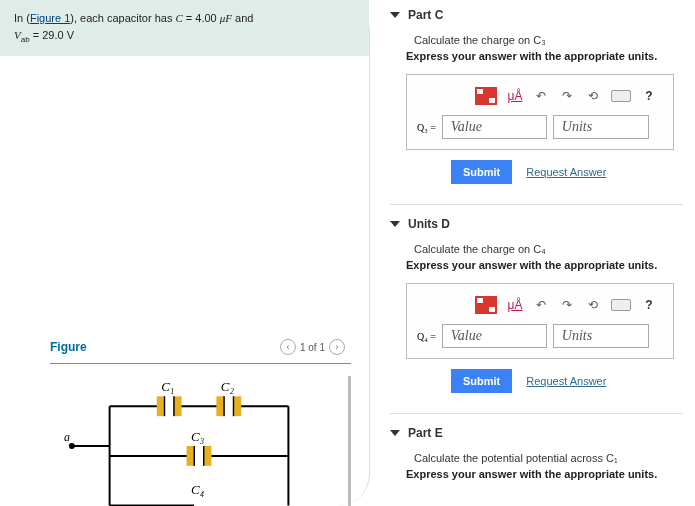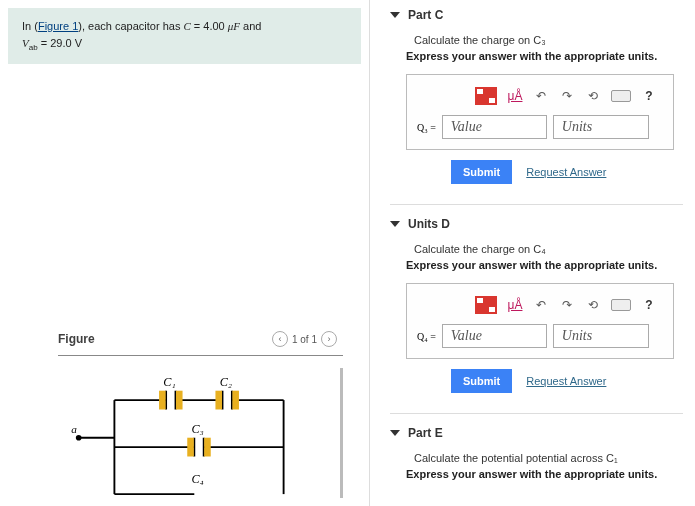--- a/index.html
+++ b/index.html
@@ -7,25 +7,26 @@
       font-family: Arial, Helvetica, sans-serif;
       background: #fff;
       width: 695px;
       height: 506px;
       display: flex;
       font-size: 11px;
       overflow: hidden;
     }
     .left-pane {
       width: 370px;
-      padding: 8px;
+      padding: 0;
       border-right: 1px solid #ddd;
       position: relative;
       display: flex;
       flex-direction: column;
+      border-radius: 32px;
     }
     .problem-box {
       background: #e0ece8;
       padding: 10px 14px;
       font-size: 11px;
       color: #222;
       line-height: 1.5;
     }
     .problem-box a { color: #004080; text-decoration: underline; }
     .italic { font-style: italic; font-family: 'Times New Roman', serif; }
@@ -35,21 +36,21 @@
       padding: 10px 18px 0 50px;
     }
     .figure-header {
       display: flex;
       justify-content: space-between;
       align-items: center;
       padding: 0 6px 8px 0;
       border-bottom: 1px solid #888;
       margin-bottom: 12px;
     }
-    .figure-title { font-weight: bold; color: #404040; font-size: 12px; }
+    .figure-title { font-weight: bold; color: #0369a1; font-size: 12px; }
     .figure-nav { display: flex; align-items: center; gap: 4px; color: #555; font-size: 10px; }
     .nav-btn {
       width: 16px; height: 16px;
       border: 1px solid #aaa;
       border-radius: 50%;
       display: flex;
       align-items: center;
       justify-content: center;
       font-size: 9px;
       color: #666;

